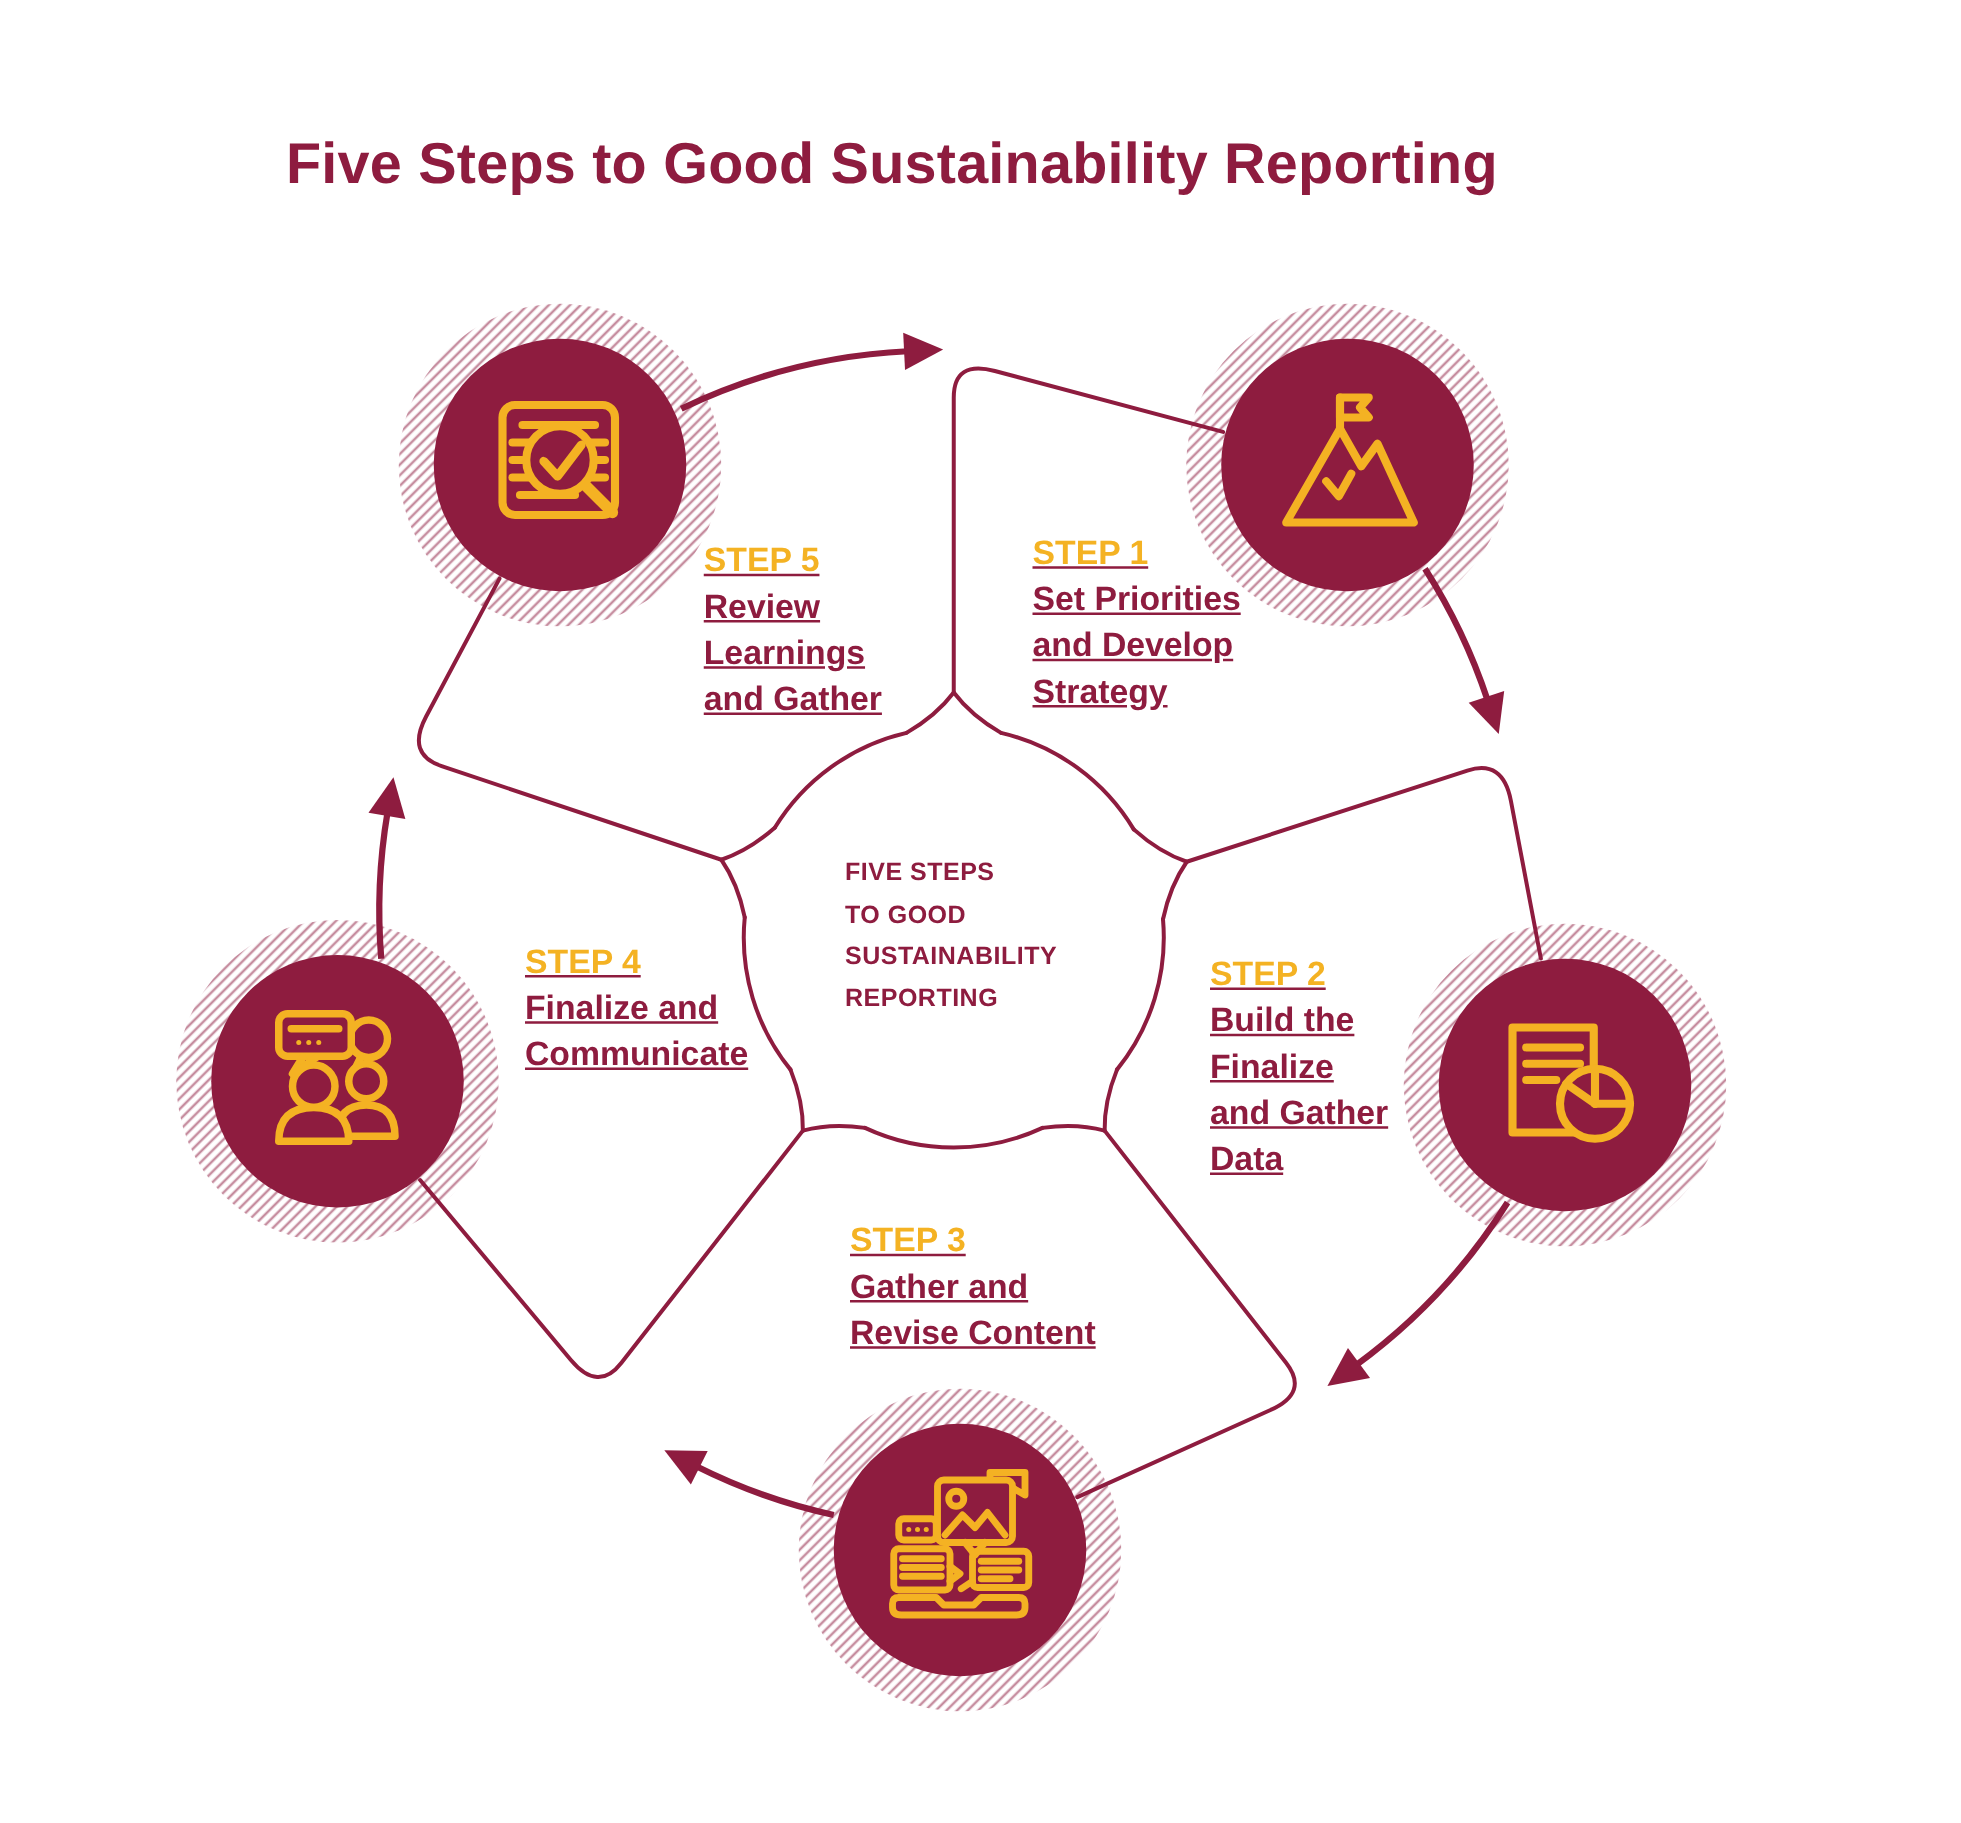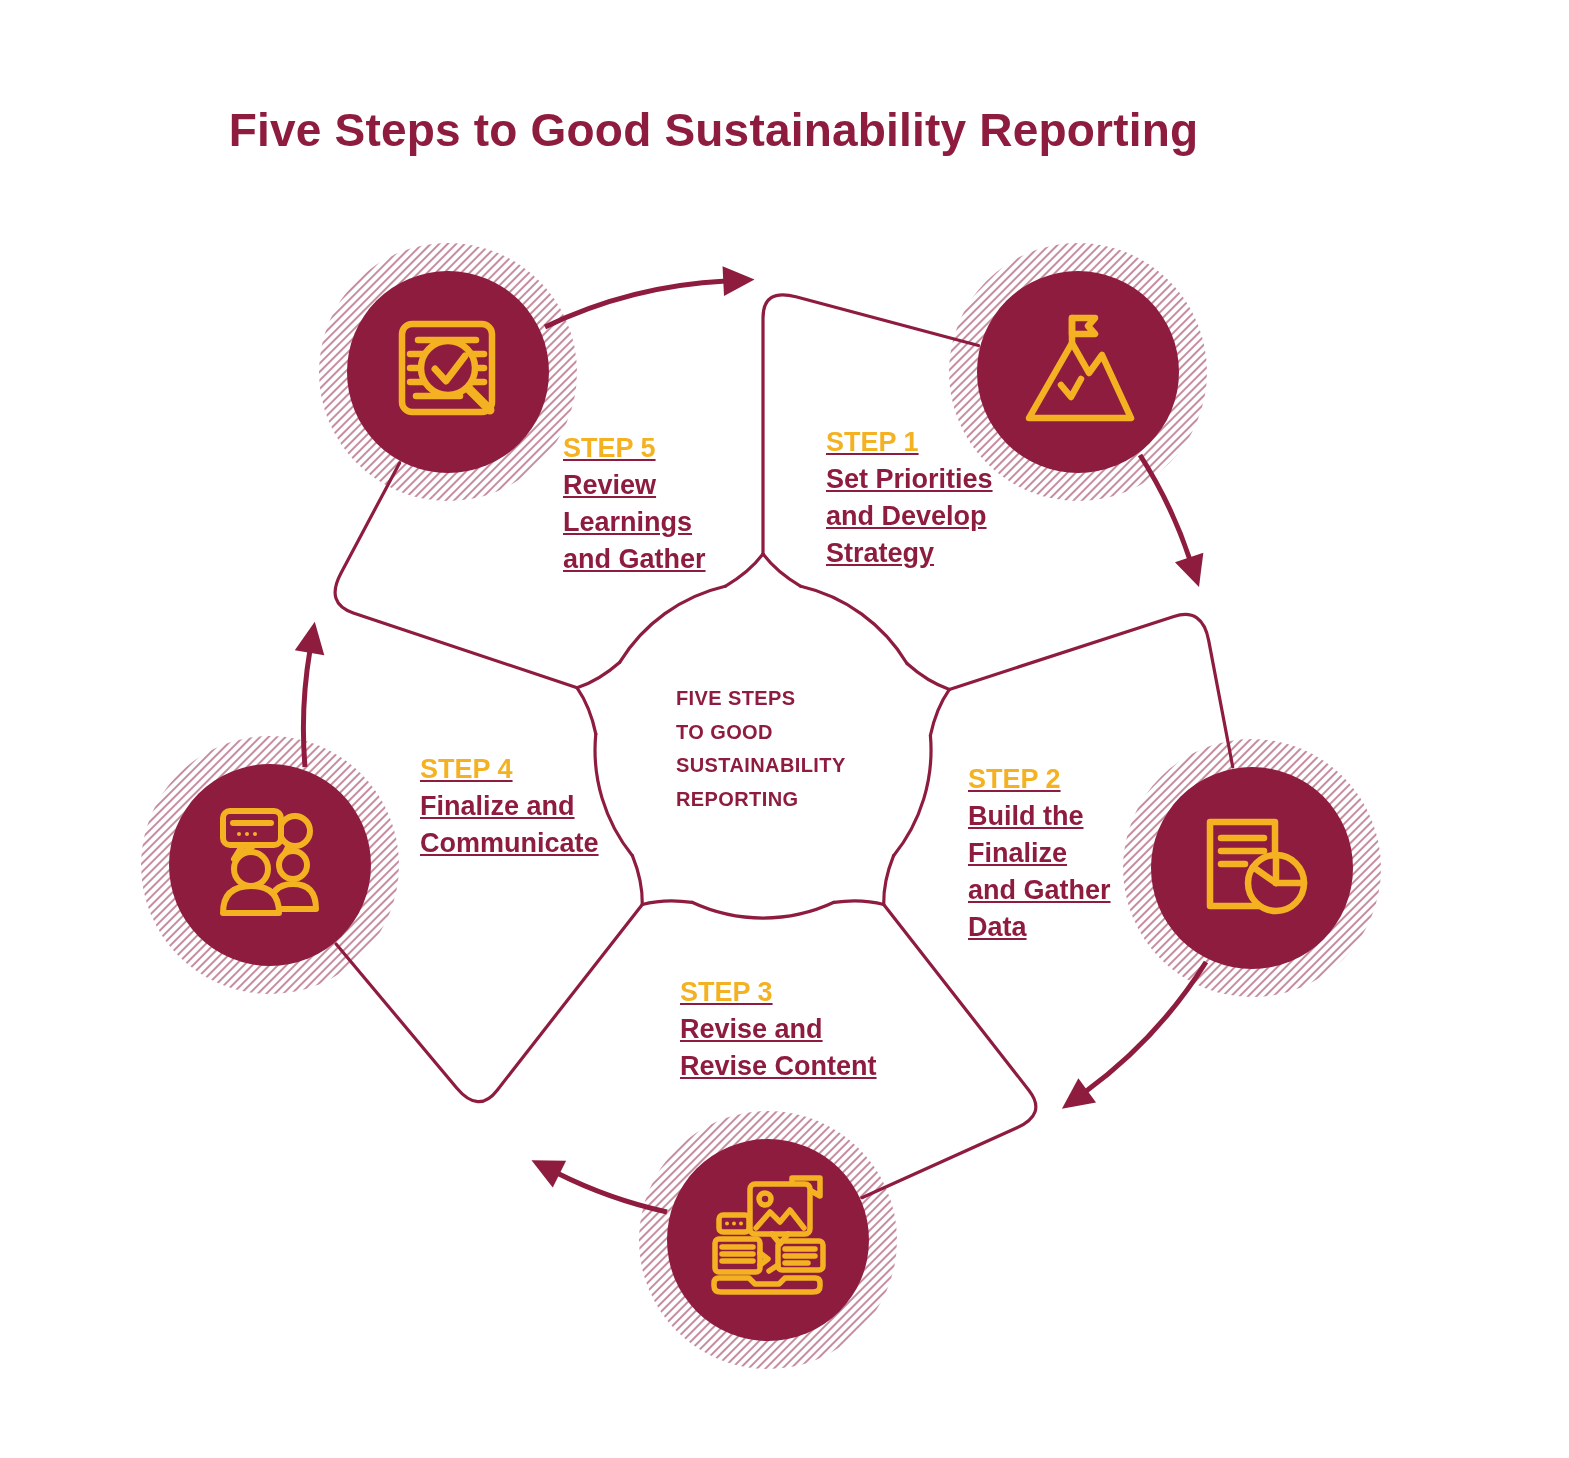--- a/index.html
+++ b/index.html
@@ -166,21 +166,21 @@
   <div class="step s2">
     <div class="step-label">STEP 2</div>
     <div>Build the</div>
     <div>Finalize</div>
     <div>and Gather</div>
     <div>Data</div>
   </div>
 
   <div class="step s3">
     <div class="step-label">STEP 3</div>
-    <div>Revise and</div>
+    <div>Gather and</div>
     <div>Revise Content</div>
   </div>
 
   <div class="step s4">
     <div class="step-label">STEP 4</div>
     <div>Finalize and</div>
     <div>Communicate</div>
   </div>
 
   <div class="step s5">

